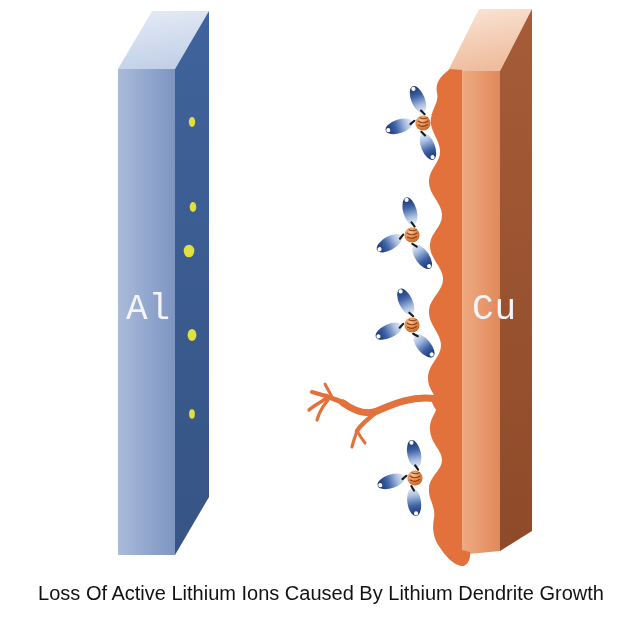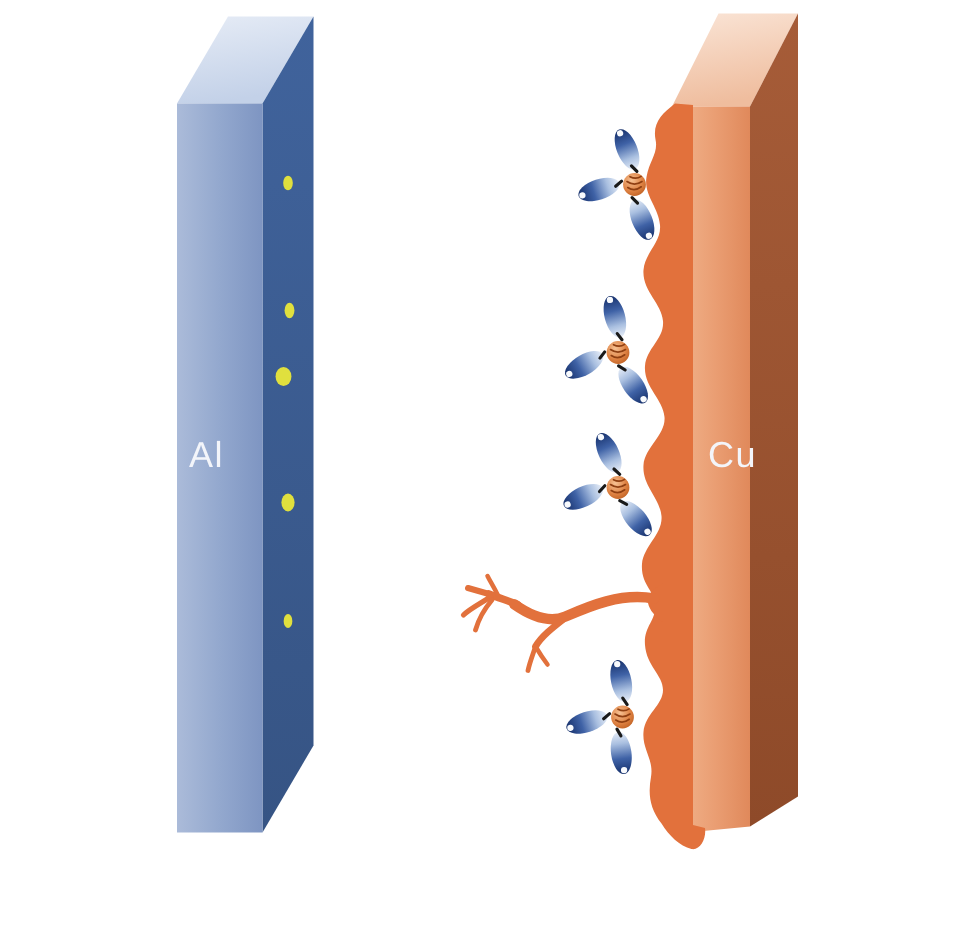--- a/index.html
+++ b/index.html
@@ -6,22 +6,22 @@
   .figure-canvas{
     position:relative;
     width:642px;height:628px;
     background:var(--c-background,#fff);
     overflow:hidden;
     font-family:"Liberation Sans",sans-serif;
   }
   .scene{position:absolute;left:0;top:0;}
   .electrode-label{
     position:absolute;
-    font-family:Liberation Sans, sans-serif;
-    font-size:24px;line-height:1;
+    font-family:Liberation Mono, monospace;
+    font-size:36px;line-height:1;
     color:var(--c-label-text,#f3f5fa);
     letter-spacing:1px;
     user-select:none;
   }
   .al-label{left:126px;top:292px;}
   .cu-label{left:472px;top:292px;}
   .figure-caption{
     position:absolute;left:0;right:0;top:581px;
     text-align:center;
     font-size:20px;line-height:1.2;
@@ -163,13 +163,14 @@
       <use href="#petal" transform="rotate(-2)"></use>
       <use href="#petal" transform="rotate(262)"></use>
       <use href="#petal" transform="rotate(182)"></use>
       <use href="#licore"></use>
     </g>
   </svg>
 
   <div class="electrode-label al-label">Al</div>
   <div class="electrode-label cu-label">Cu</div>
 
+  <div class="figure-caption">Loss Of Active Lithium Ions Caused By Lithium Dendrite Growth</div>
 </div>
 
 </body></html>

